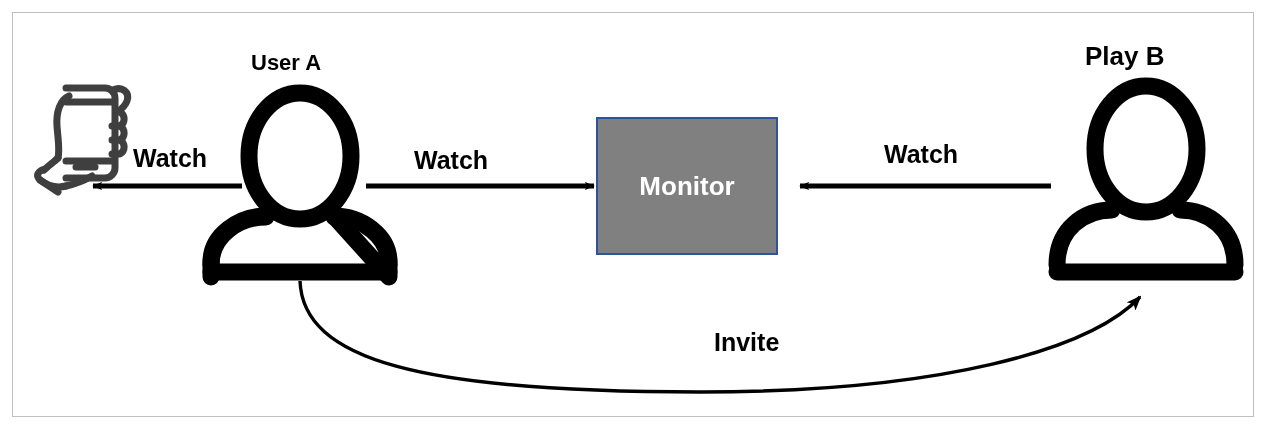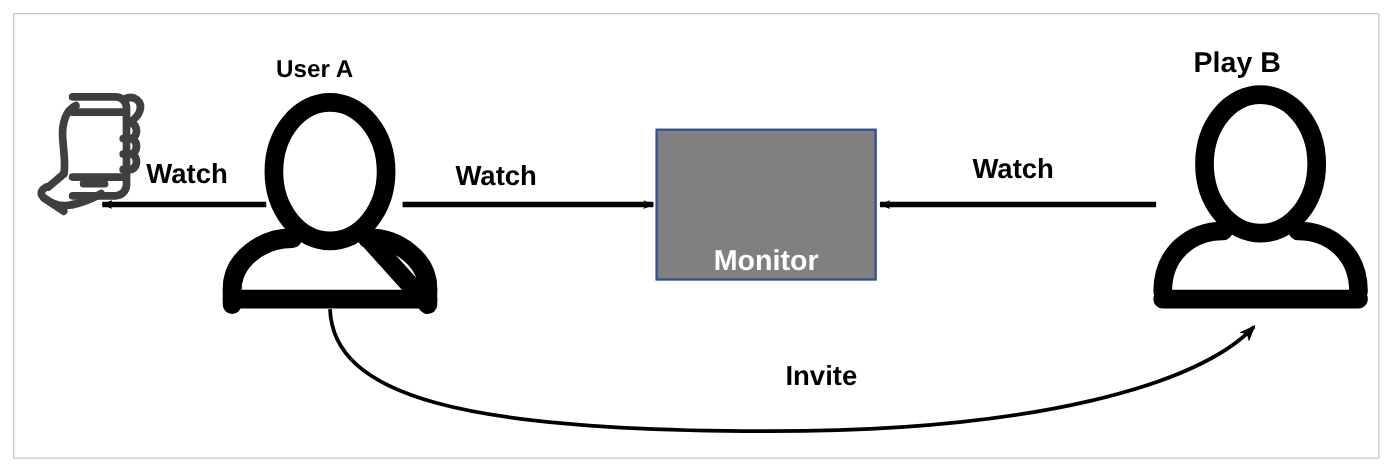--- a/index.html
+++ b/index.html
@@ -74,29 +74,29 @@
   #label-invite {
     left: 679px;
     top: 330px;
     font-size: 25px;
     margin-left: 35px;
   }
   #monitor-box {
     position: absolute;
     left: 596px;
     top: 117px;
-    width: 201px;
+    width: 182px;
     height: 138px;
     background: #808080;
     border: 2px solid #2e5496;
     box-sizing: border-box;
     display: flex;
     flex-direction: column;
     align-items: center;
-    justify-content: flex-end;
+    justify-content: center;
   }
   .monitor-line {
     color: #ffffff;
     font-weight: bold;
     font-size: 26px;
     line-height: 1.32;
     text-align: center;
     white-space: nowrap;
   }
 </style>

